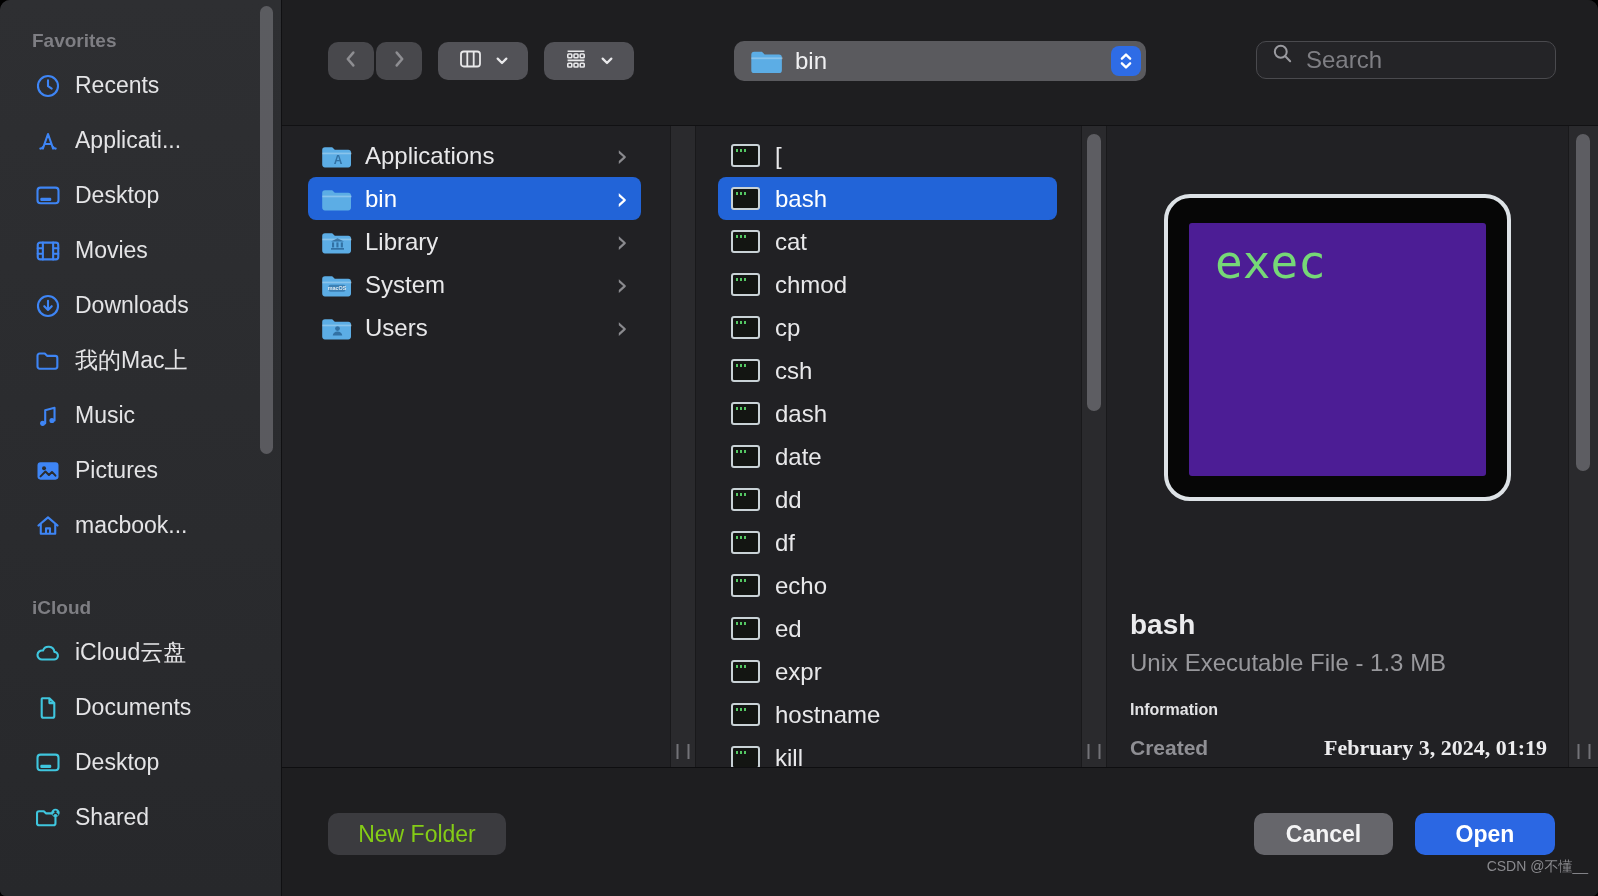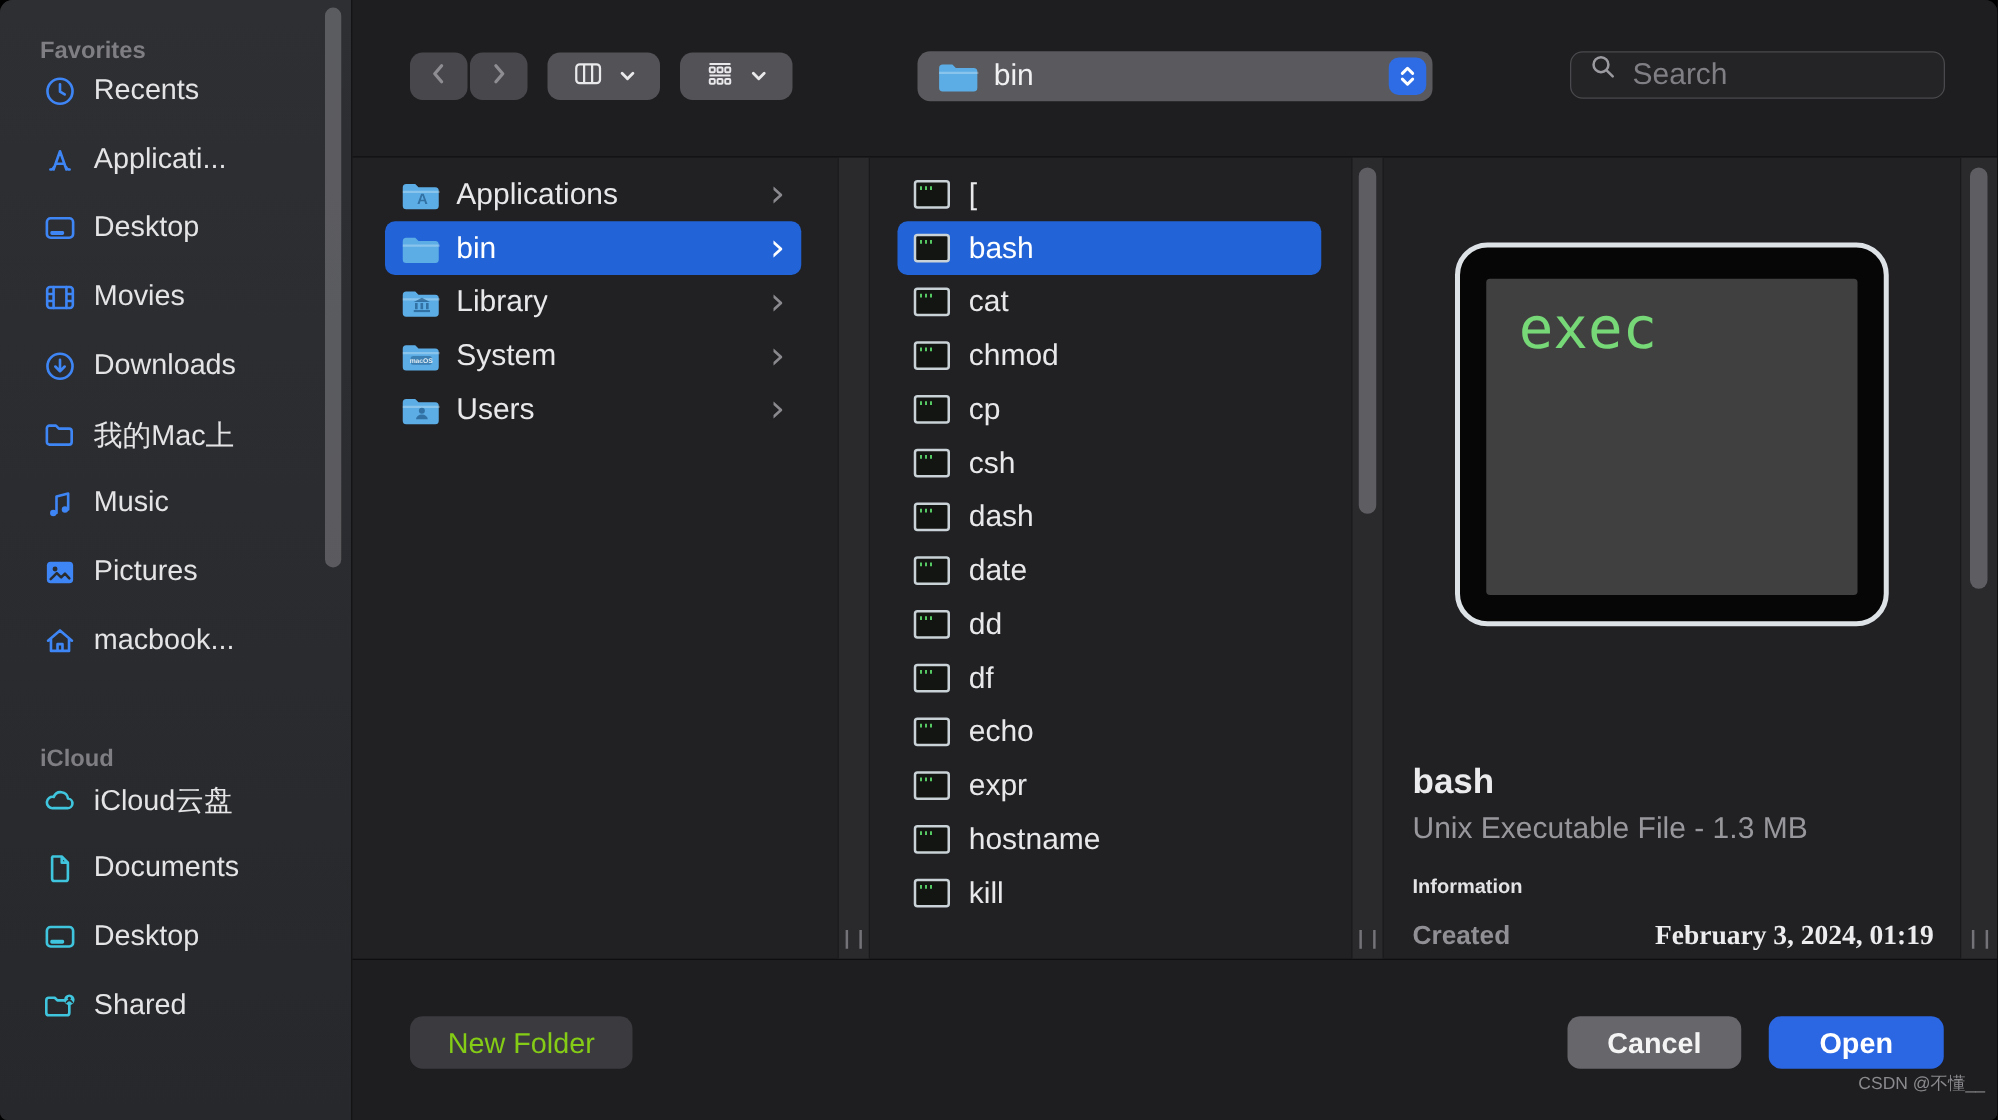--- a/index.html
+++ b/index.html
@@ -6,21 +6,21 @@
   body{width:1598px;height:896px;overflow:hidden;font-family:"Liberation Sans","DejaVu Sans",sans-serif;
        -webkit-font-smoothing:antialiased;}
   .window{position:relative;width:1598px;height:896px;background:#1e1e20;border-radius:10px 10px 6px 6px;overflow:hidden;}
 
   
   .sidebar{position:absolute;left:0;top:0;width:282px;height:896px;box-sizing:border-box;
            background:linear-gradient(180deg,#2e2f32 0%,#2a2b2e 60%,#27282b 100%);
            border-right:1px solid #101012;}
   .sb-header{margin:30px 0 6px 32px;font-size:19px;font-weight:bold;color:#7e7e83;}
   .sb-header.second{margin-top:44px;}
-  .sb-item{display:flex;height:55px;padding-left:30px;color:#e4e4e6;font-size:23px;}
+  .sb-item{display:flex;align-items:center;height:55px;padding-left:30px;color:#e4e4e6;font-size:23px;}
   .sb-ico{width:36px;height:30px;display:flex;align-items:center;justify-content:center;flex:none;}
   .sb-ico svg{width:28px;height:28px;}
   .sb-label{margin-left:9px;white-space:nowrap;}
   .fav .sb-ico{color:#3e85f5;}
   .icl .sb-ico{color:#3fc6de;}
   .sb-scroll{position:absolute;left:260px;top:6px;width:13px;height:448px;border-radius:7px;
              background:rgba(130,130,135,.55);}
 
   
   .main{position:absolute;left:282px;top:0;width:1316px;height:876px;}
@@ -75,21 +75,21 @@
   .row.selected .rchev{color:#fff;}
   .exec-mini{width:29px;height:23px;box-sizing:border-box;border:2px solid #c9d2d6;border-radius:3px;
              background:#131512;position:relative;flex:none;}
   .exec-mini i{position:absolute;left:3px;top:3px;width:12px;height:3px;
                background:repeating-linear-gradient(90deg,#55c763 0 2px,transparent 2px 4px);}
   .files .row .rlabel{margin-left:15px;}
 
   
   .pv-icon{margin:68px auto 0;width:347px;height:307px;box-sizing:border-box;border:4px solid #dde2e6;
            border-radius:26px;background:#060606;position:relative;}
-  .pv-screen{position:absolute;left:21px;right:21px;top:25px;bottom:21px;background:#404040;border-radius:3px;text-align:right;}
+  .pv-screen{position:absolute;left:21px;right:21px;top:25px;bottom:21px;background:#4c1d95;border-radius:3px;text-align:right;}
   .pv-exec{position:absolute;left:26px;top:12px;font-family:"DejaVu Sans Mono",monospace;
            font-size:46px;color:#76d877;}
   .pv-name{margin:108px 0 0 23px;font-size:28px;font-weight:bold;color:#ebebed;}
   .pv-kind{margin:8px 0 0 23px;font-size:24px;color:#98989c;}
   .pv-info{margin:24px 0 0 23px;font-size:16px;font-weight:bold;color:#e3e3e5;}
   .pv-row{margin:16px 21px 0 23px;display:flex;justify-content:space-between;align-items:baseline;}
   .pv-field-label{font-size:21px;font-weight:bold;color:#8f8f94;}
   .pv-field-value{font-size:22px;font-weight:bold;color:#ecemee;color:#ececee;font-family:Liberation Serif, serif;}
 
   
@@ -439,20 +439,26 @@
             <div class="row">
               <span class="exec-mini">
                 <i></i>
               </span>
               <span class="rlabel">echo</span>
             </div>
             <div class="row">
               <span class="exec-mini">
                 <i></i>
               </span>
+              <span class="rlabel">ed</span>
+            </div>
+            <div class="row">
+              <span class="exec-mini">
+                <i></i>
+              </span>
               <span class="rlabel">expr</span>
             </div>
             <div class="row">
               <span class="exec-mini">
                 <i></i>
               </span>
               <span class="rlabel">hostname</span>
             </div>
             <div class="row">
               <span class="exec-mini">

